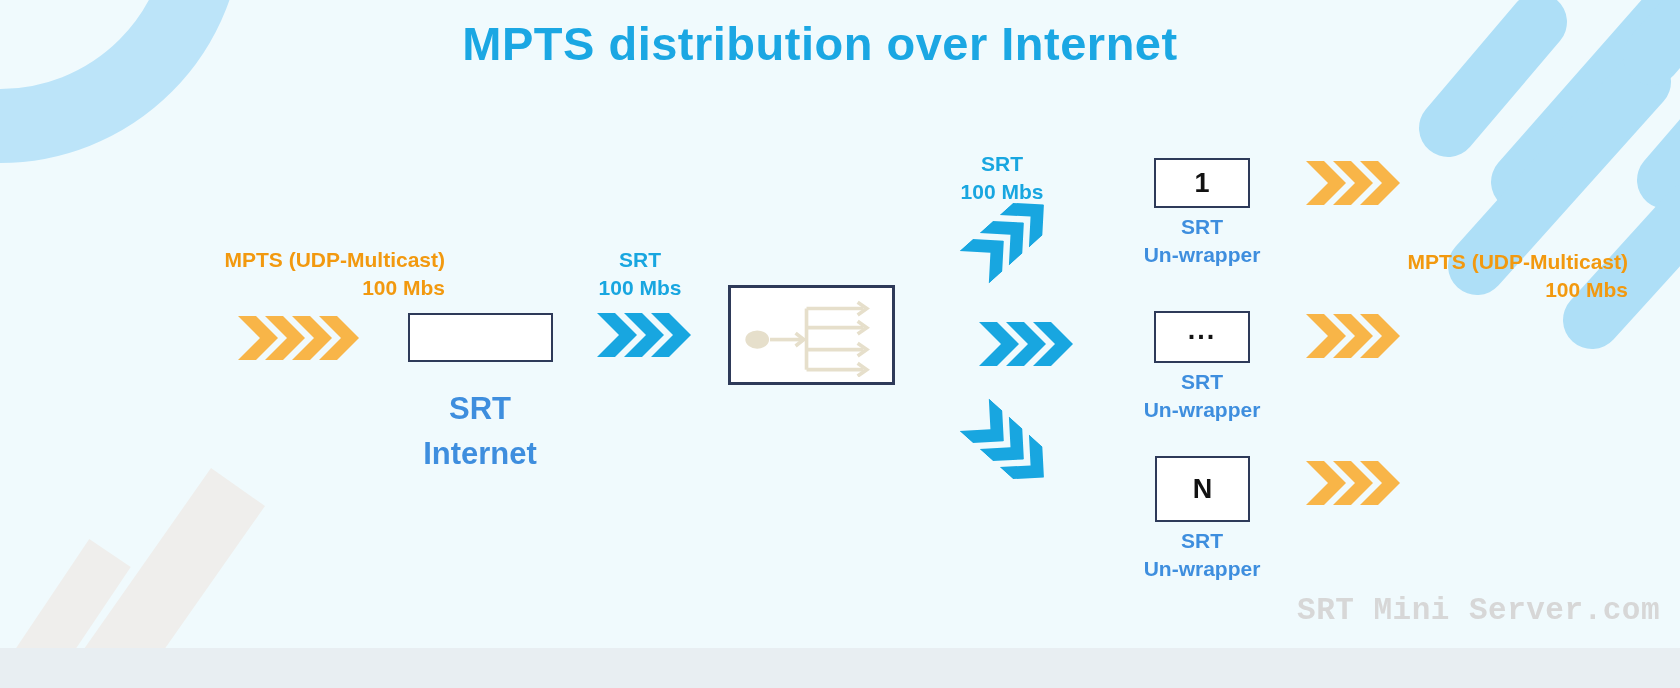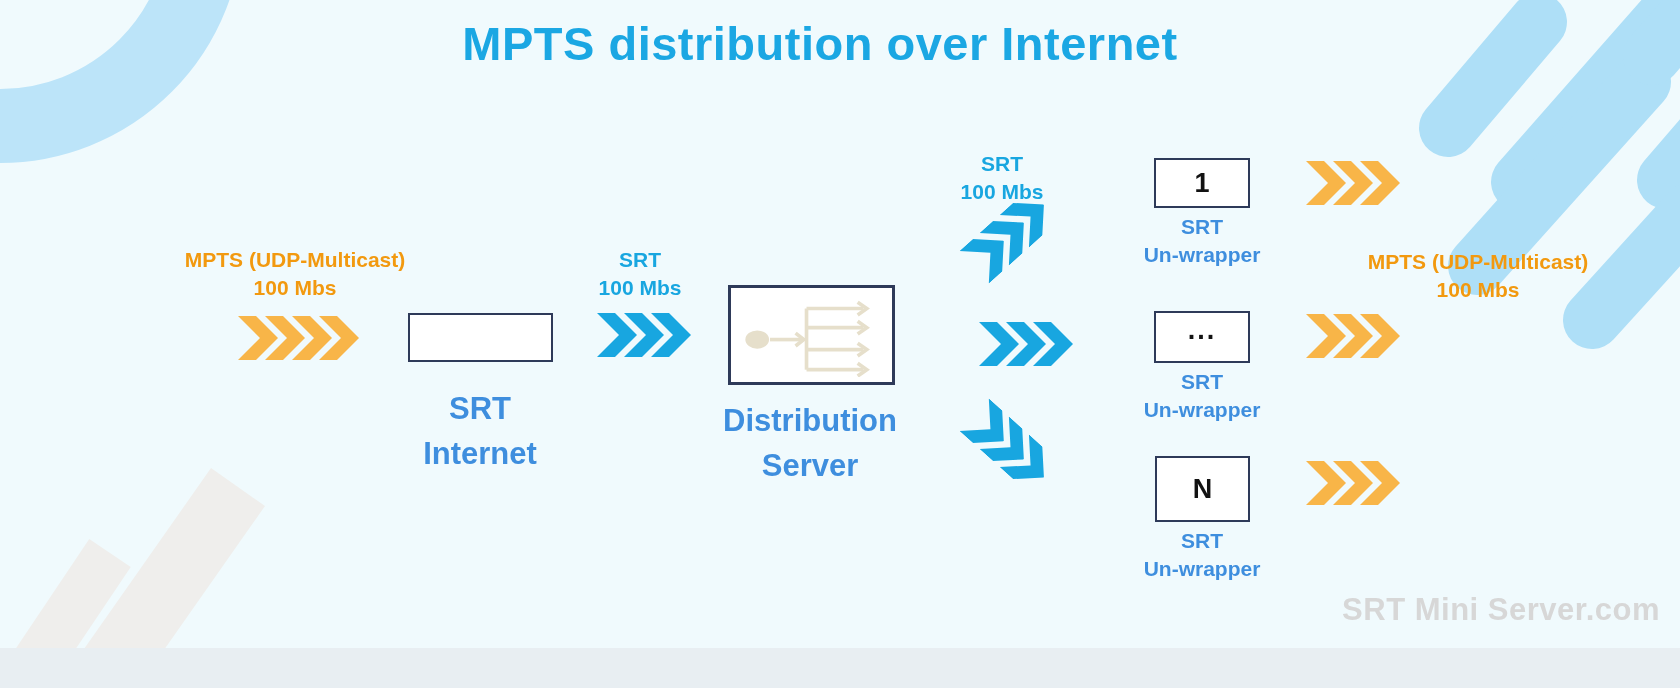--- a/index.html
+++ b/index.html
@@ -25,21 +25,21 @@
 
   .small-label{
     position:absolute;text-align:center;
     font-size:21px;line-height:28px;font-weight:700;
   }
   .big-label{
     position:absolute;text-align:center;
     font-size:31px;line-height:45px;font-weight:700;
     color:var(--label-blue,#3E8EDE);
   }
-  .orange{color:var(--orange-text,#F2990F);}
+  .orange{color:var(--orange-text,#F2990F);text-align:right;}
   .cyan{color:var(--cyan-chevron,#18A6E0);}
 
   .box{
     position:absolute;background:#fff;
     border:2px solid var(--box-border,#2E3A59);
     display:flex;align-items:center;justify-content:center;
     font-size:27px;font-weight:700;color:#121212;
     box-sizing:border-box;
   }
   .server-box{border-width:3px;}
@@ -56,20 +56,21 @@
   .chev.o{background:var(--orange-chevron,#F8B548);}
   .chev.c{background:var(--cyan-chevron,#18A6E0);}
   .rot-up{transform:rotate(-42deg);}
   .rot-down{transform:rotate(42deg);}
 
   .watermark{
     position:absolute;right:20px;bottom:20px;
     font-size:31px;font-weight:700;
     color:var(--watermark-gray,#D7D7D7);
     letter-spacing:.5px;
+    font-family:Liberation Mono, monospace;
   }
 </style>
 </head>
 <body>
 
 <div class="canvas">
 
   <svg class="bg" viewBox="0 0 1680 688" aria-hidden="true">
     <g>
       <circle cx="0" cy="-80" r="206" fill="none" stroke="#BCE4F9" stroke-width="74"></circle>
@@ -126,24 +127,20 @@
       <line x1="74" y1="17" x2="136" y2="17"></line>
       <polyline points="130,10 140,17 130,24"></polyline>
       <line x1="74" y1="38" x2="136" y2="38"></line>
       <polyline points="130,31 140,38 130,45"></polyline>
       <line x1="74" y1="62" x2="136" y2="62"></line>
       <polyline points="130,55 140,62 130,69"></polyline>
       <line x1="74" y1="84" x2="136" y2="84"></line>
       <polyline points="130,77 140,84 130,91"></polyline>
     </svg>
   </div>
-  <div class="big-label" style="left:690px;top:398px;width:240px">
-    <div>Distribution</div>
-    <div>Server</div>
-  </div>
 
   <div class="small-label cyan" style="left:922px;top:150px;width:160px">
     <div>SRT</div>
     <div>100 Mbs</div>
   </div>
   <div class="chev-group rot-up" style="left:962px;top:214px">
     <div class="chev c"></div>
     <div class="chev c"></div>
     <div class="chev c"></div>
   </div>

